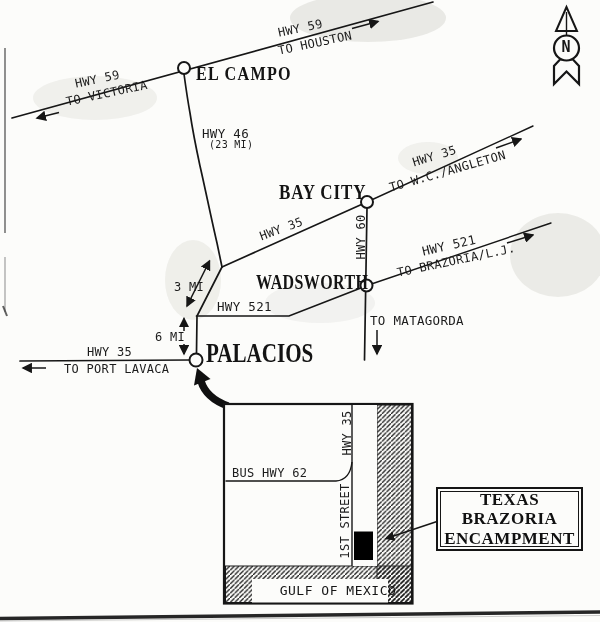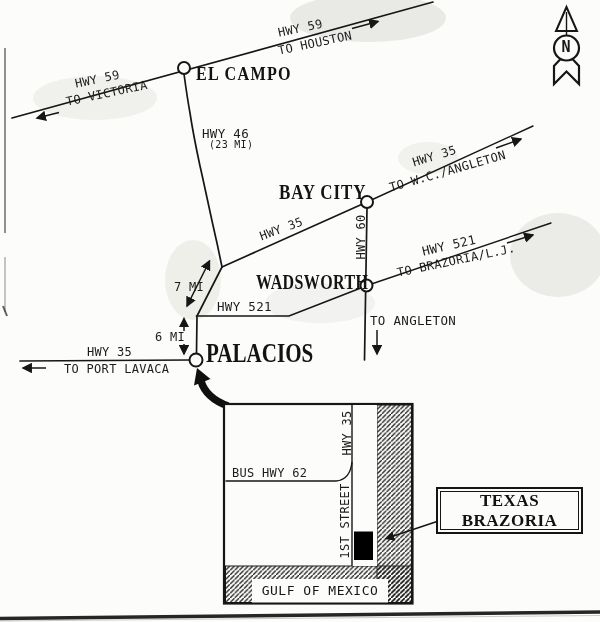--- a/index.html
+++ b/index.html
@@ -6,30 +6,30 @@
   .page{position:relative;width:600px;height:622px;background:#fcfcfa;overflow:hidden;
         font-family:"DejaVu Sans Mono",monospace;}
   .page svg{position:absolute;left:0;top:0;}
   .lbl{position:absolute;font:12px/1 "DejaVu Sans Mono",monospace;color:#1c1c1c;
        white-space:pre;letter-spacing:.3px;transform-origin:0 0;z-index:3;}
   .s10{font-size:10px}
   .s125{font-size:12.5px}
   .ctr{transform-origin:50% 50%;}
   .city{position:absolute;font-family:"Liberation Serif",serif;font-weight:700;color:#131313;
         white-space:nowrap;line-height:1;transform-origin:0 0;z-index:3;}
-  .tbe-box{position:absolute;left:436px;top:487px;width:147px;height:47px;box-sizing:border-box;
+  .tbe-box{position:absolute;left:436px;top:487px;width:147px;height:64px;box-sizing:border-box;
         border:2.5px solid #151515;background:#fcfcfa;z-index:3;}
   .tbe-inner{position:absolute;left:2px;top:2px;right:2px;bottom:2px;border:1.3px solid #151515;
         display:flex;flex-direction:column;align-items:center;justify-content:center;
         font-family:"Liberation Serif",serif;font-weight:700;font-size:17px;line-height:1.13;
         letter-spacing:.5px;color:#111;}
   .compass-n{position:absolute;left:566px;top:48px;transform:translate(-50%,-54%);
         font:700 15px "DejaVu Sans Mono",monospace;color:#161616;z-index:3;}
   .gulf-lbl{position:absolute;left:320px;top:590px;transform:translate(-50%,-50%);
-        font:13px/1 "DejaVu Sans Mono",monospace;letter-spacing:.5px;color:#161616;z-index:3;}
+        font:13px/1 "DejaVu Sans Mono",monospace;letter-spacing:.5px;color:#161616;z-index:3;padding-left:36px;}
 </style>
 </head>
 <body>
 
 <div class="page">
 
 <svg width="600" height="622" viewBox="0 0 600 622">
   <defs>
     <pattern id="hatch" patternUnits="userSpaceOnUse" width="4.6" height="4.6">
       <path d="M-1,5.6 L5.6,-1" stroke="#1c1c1c" stroke-width="1.3" fill="none"></path>
@@ -129,40 +129,41 @@
 
 <div class="city" style="left:279px;top:182px;font-size:20px;letter-spacing:1px;transform:scaleX(.85)">BAY CITY</div>
 
 <div class="lbl ctr" style="left:335px;top:231px;transform:translate(0,0) rotate(-90deg);transform-origin:50% 50%;width:52px;text-align:center">HWY 60</div>
 
 <div class="lbl s125" style="left:421px;top:246px;transform:rotate(-13deg)">HWY 521</div>
 <div class="lbl" style="left:396px;top:267px;transform:rotate(-12deg)">TO BRAZORIA/L.J.</div>
 
 <div class="city" style="left:256px;top:272px;font-size:20px;letter-spacing:.5px;transform:scaleX(.8)">WADSWORTH</div>
 
-<div class="lbl s125" style="left:370px;top:315px">TO ANGLETON</div>
+<div class="lbl s125" style="left:370px;top:315px">TO MATAGORDA</div>
 
 <div class="lbl" style="left:258px;top:231px;transform:rotate(-20deg)">HWY 35</div>
 <div class="lbl s125" style="left:217px;top:301px">HWY 521</div>
 
-<div class="lbl" style="left:174px;top:281px">7 MI</div>
+<div class="lbl" style="left:174px;top:281px">3 MI</div>
 <div class="lbl" style="left:155px;top:331px">6 MI</div>
 
 <div class="lbl" style="left:87px;top:346px">HWY 35</div>
 <div class="lbl" style="left:64px;top:363px">TO PORT LAVACA</div>
 
 <div class="city" style="left:206px;top:340px;font-size:27px;letter-spacing:0;transform:scaleX(.78)">PALACIOS</div>
 
 <div class="lbl" style="left:232px;top:467px">BUS HWY 62</div>
 <div class="lbl ctr" style="left:323px;top:427px;width:48px;text-align:center;transform:rotate(-90deg)">HWY 35</div>
 <div class="lbl ctr" style="left:307px;top:515px;width:76px;text-align:center;transform:rotate(-90deg)">1ST STREET</div>
 <div class="gulf-lbl">GULF OF MEXICO</div>
 
 <div class="tbe-box">
   <div class="tbe-inner">
     <span>TEXAS</span>
     <span>BRAZORIA</span>
+    <span>ENCAMPMENT</span>
   </div>
 </div>
 
 <div class="compass-n">N</div>
 
 </div>
 
 </body></html>

